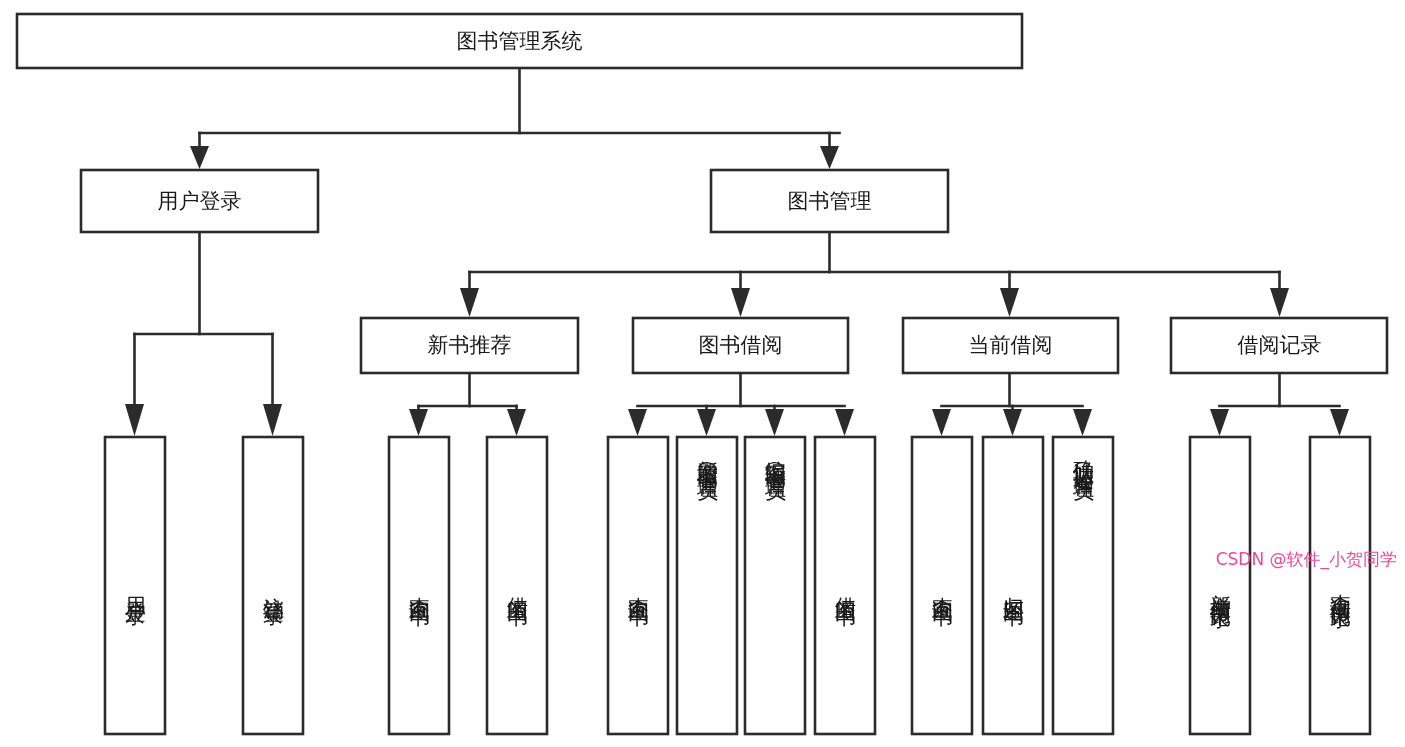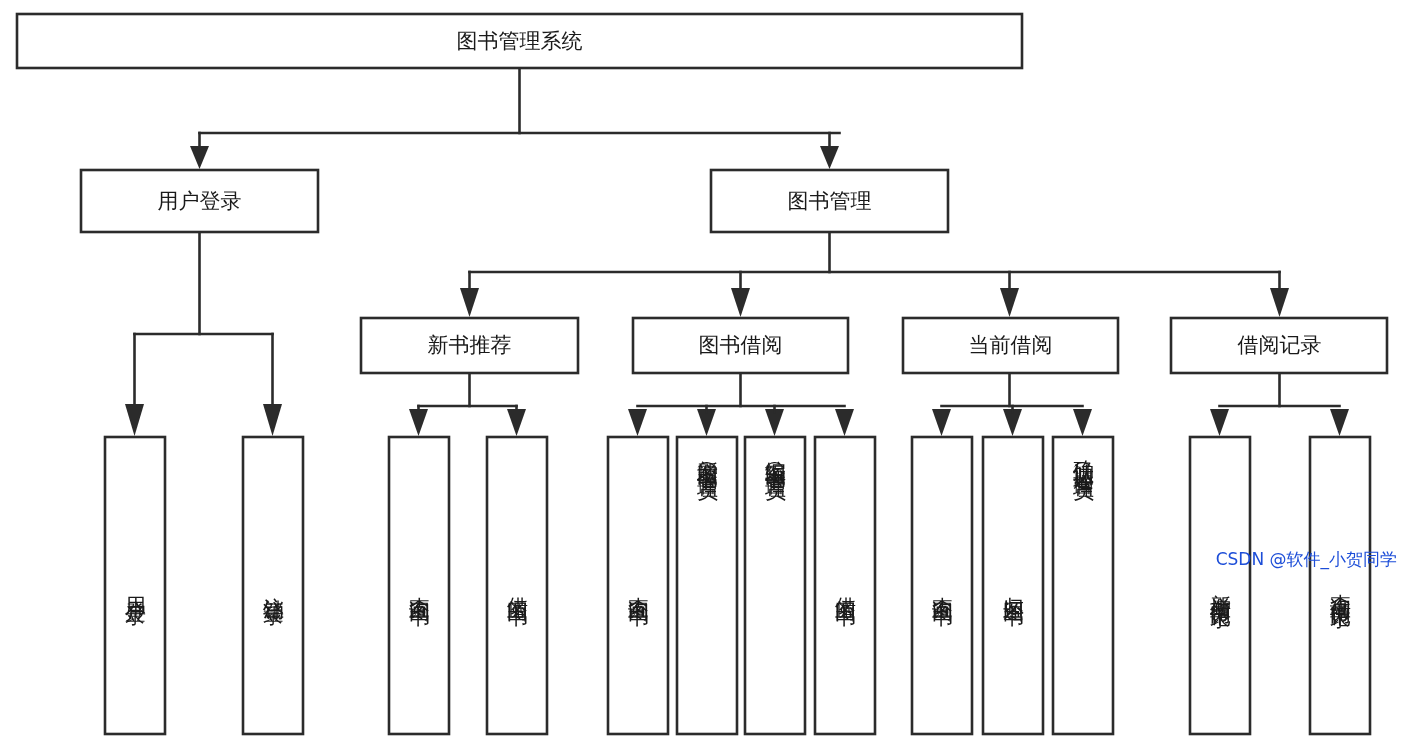--- a/index.html
+++ b/index.html
@@ -63,21 +63,21 @@
     letter-spacing: 3px;
     line-height: 1;
     white-space: nowrap;
   }
   #watermark {
     position: absolute;
     right: 8px;
     bottom: 6px;
     font-family: "DejaVu Sans", "Liberation Sans", sans-serif;
     font-size: 17px;
-    color: #1d4ed8;
+    color: #ec4899;
     white-space: nowrap;
   }
 </style>
 </head>
 <body>
 
 <div id="diagram-root">
 
   <svg id="tree-svg" viewBox="0 0 1405 747">
     <defs>

